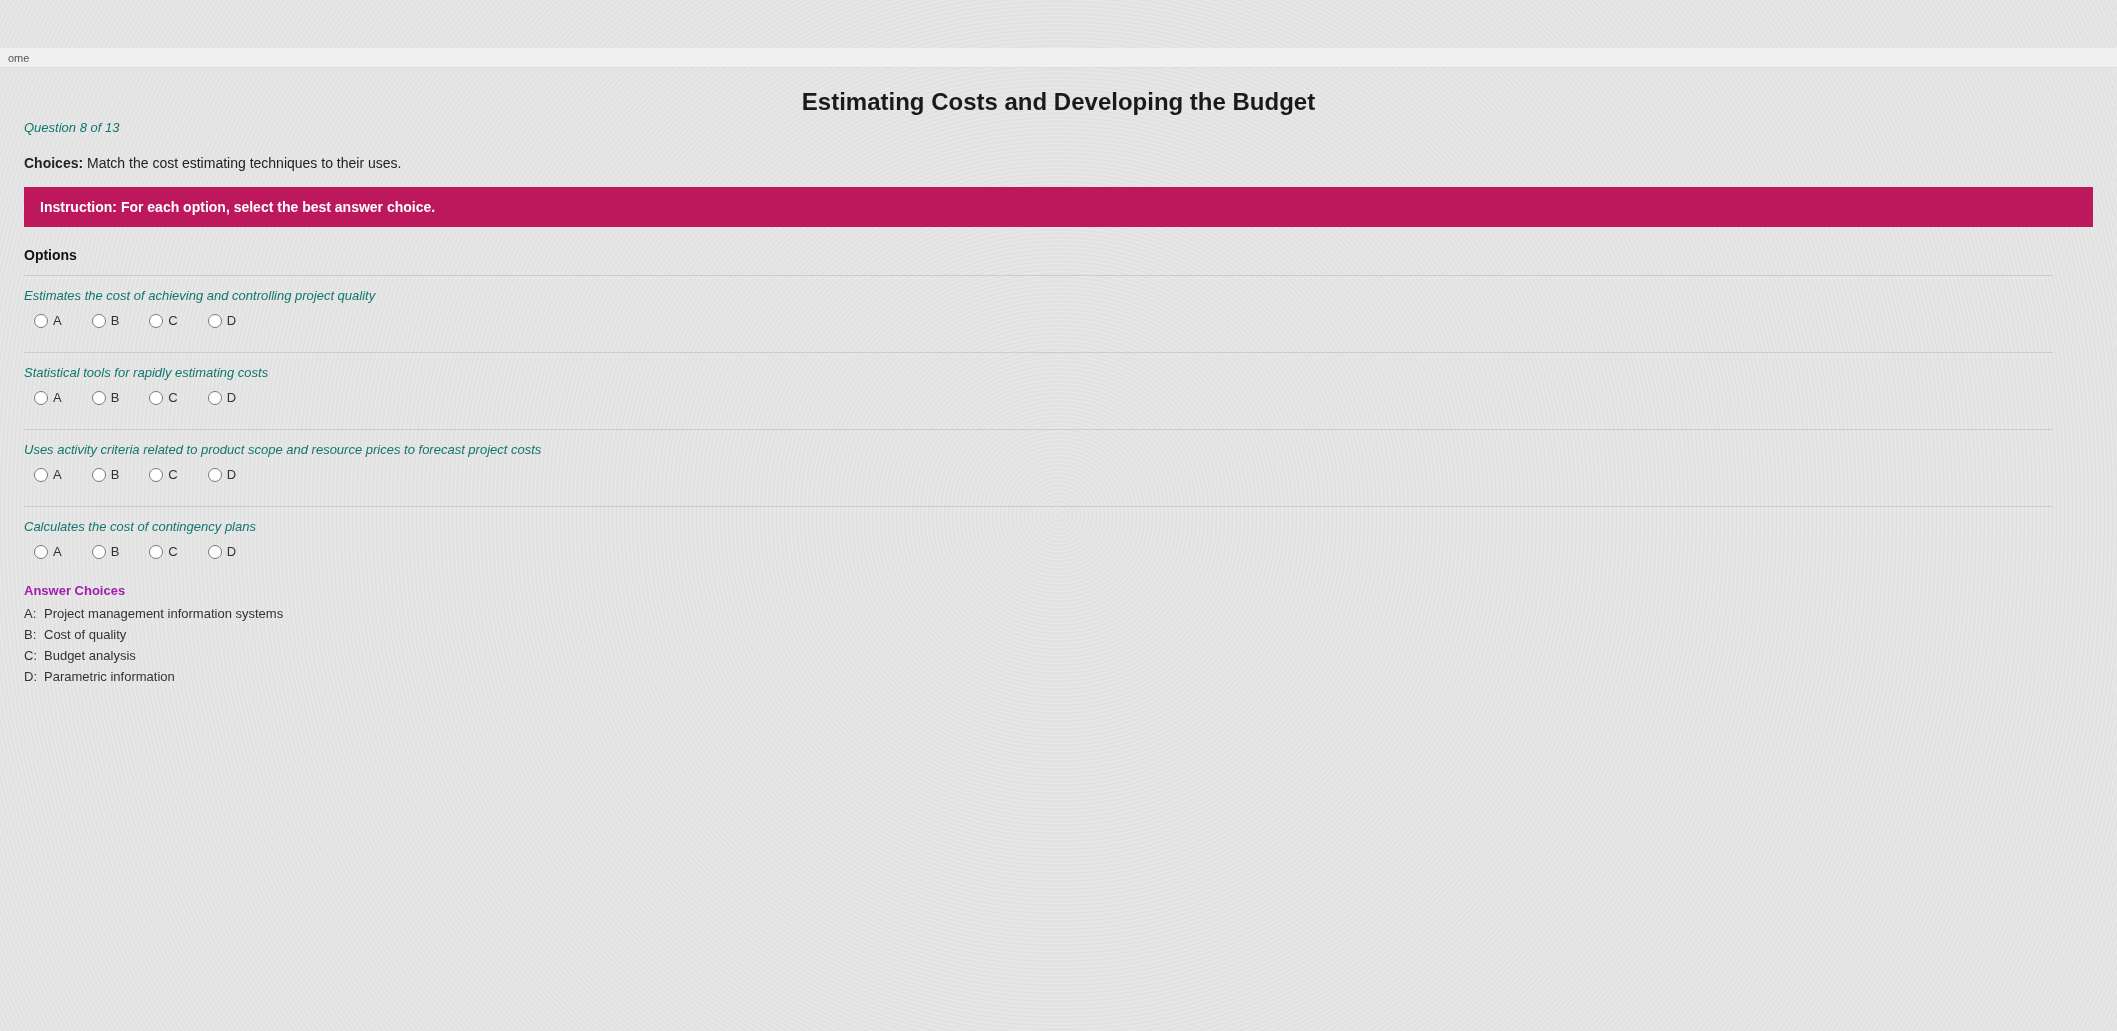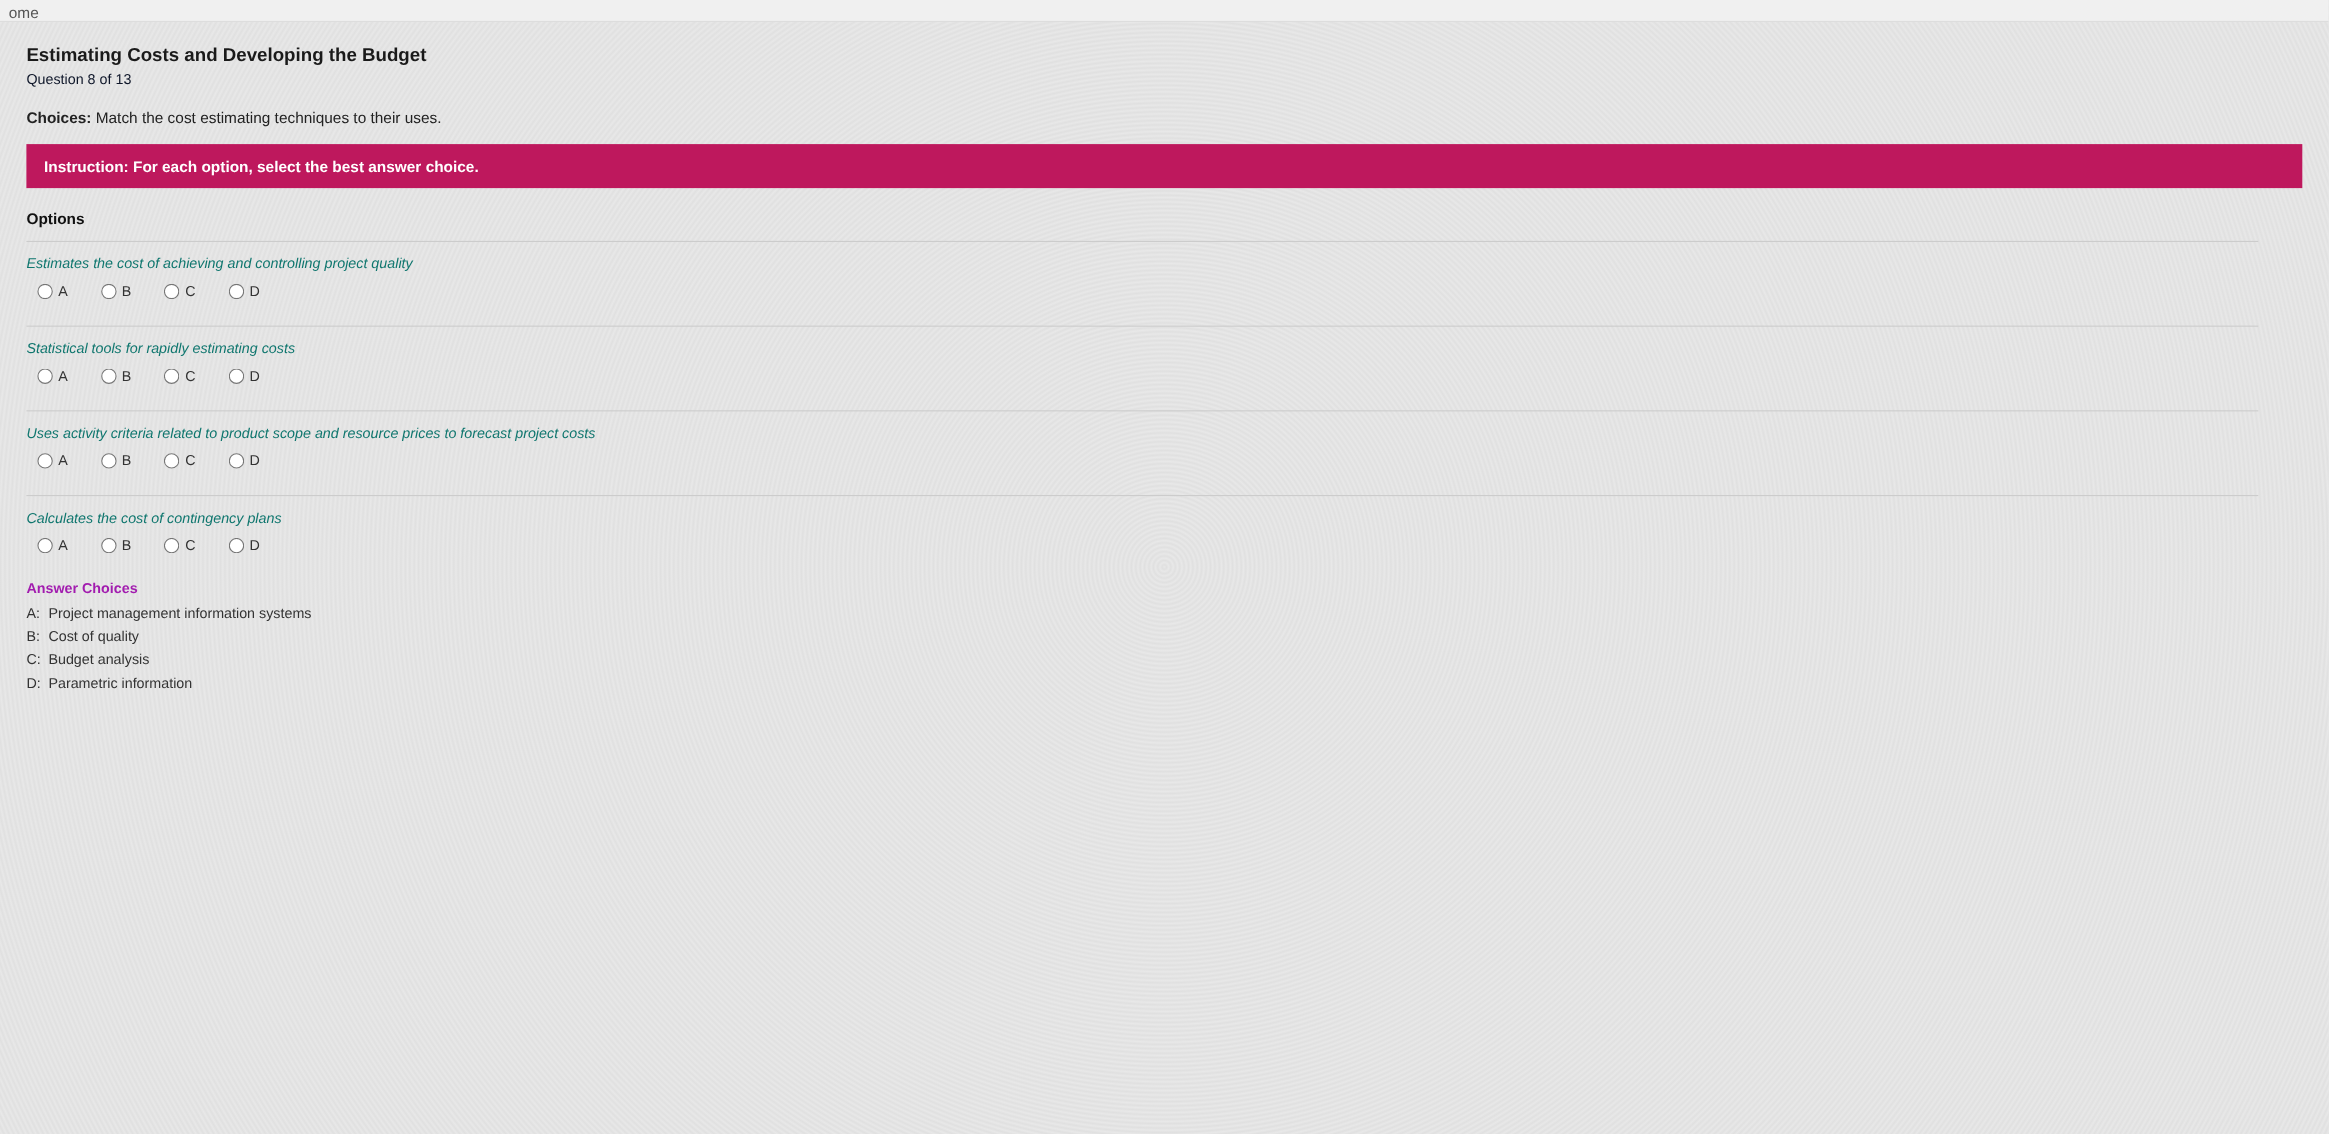--- a/index.html
+++ b/index.html
@@ -13,43 +13,46 @@
       background-color: #e8e8e8;
       background-image: repeating-radial-gradient(circle at 50% 50%, transparent 0, #e0e0e0 2px, transparent 4px);
       min-height: 1031px;
       position: relative;
     }
 
     .top-bar {
       background-color: #f0f0f0;
       height: 20px;
       display: flex;
-      align-items: flex-end;
+      align-items: center;
       padding: 0 8px;
-      font-size: 14px;
+      font-size: 11px;
       color: #555;
       border-bottom: 1px solid #ddd;
+      margin-top: 48px;
     }
 
     .main-container {
       padding: 20px 24px;
       max-width: 2117px;
     }
 
     .page-title {
-      font-size: 17px;
+      font-size: 24px;
       font-weight: bold;
       color: #1a1a1a;
       margin-bottom: 4px;
+      text-align: center;
     }
 
     .question-number {
       font-size: 13px;
-      color: #0f172a;
+      color: #0f766e;
       margin-bottom: 20px;
+      font-style: italic;
     }
 
     .question-text {
       font-size: 14px;
       color: #222;
       margin-bottom: 16px;
     }
 
     .question-text strong {
       font-weight: bold;

